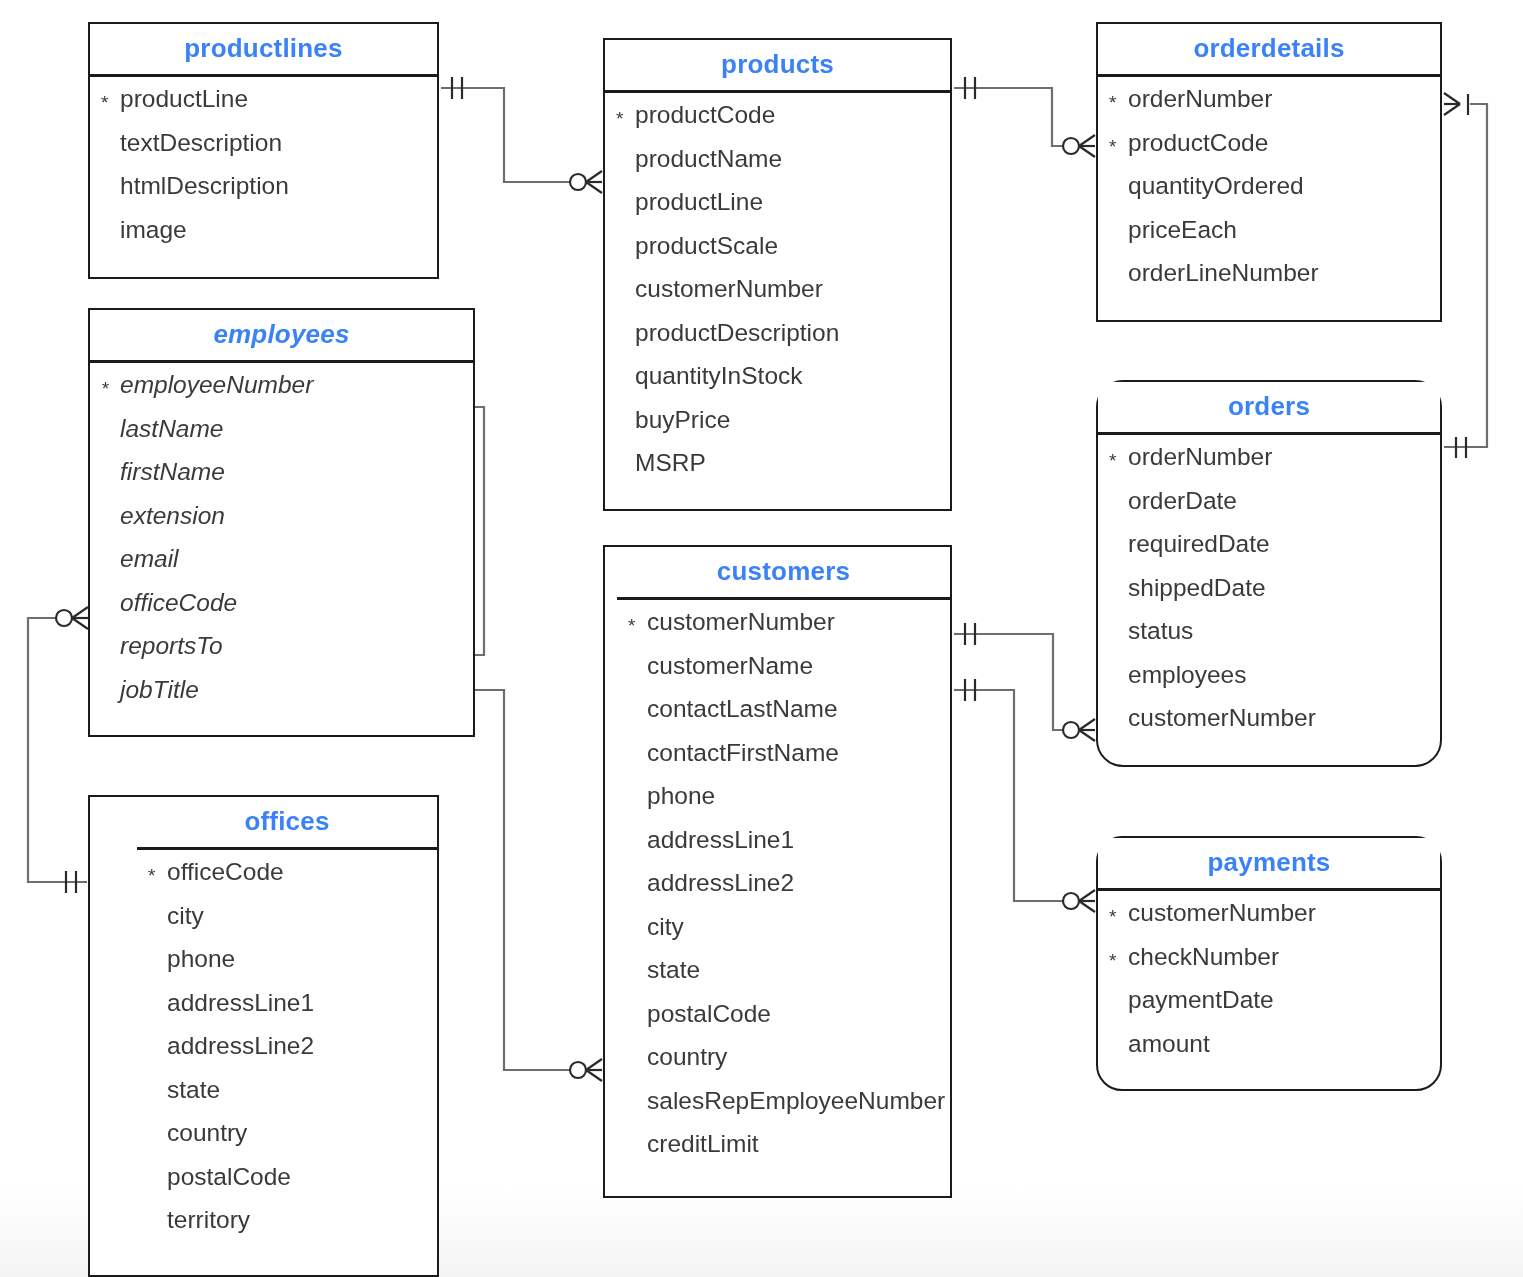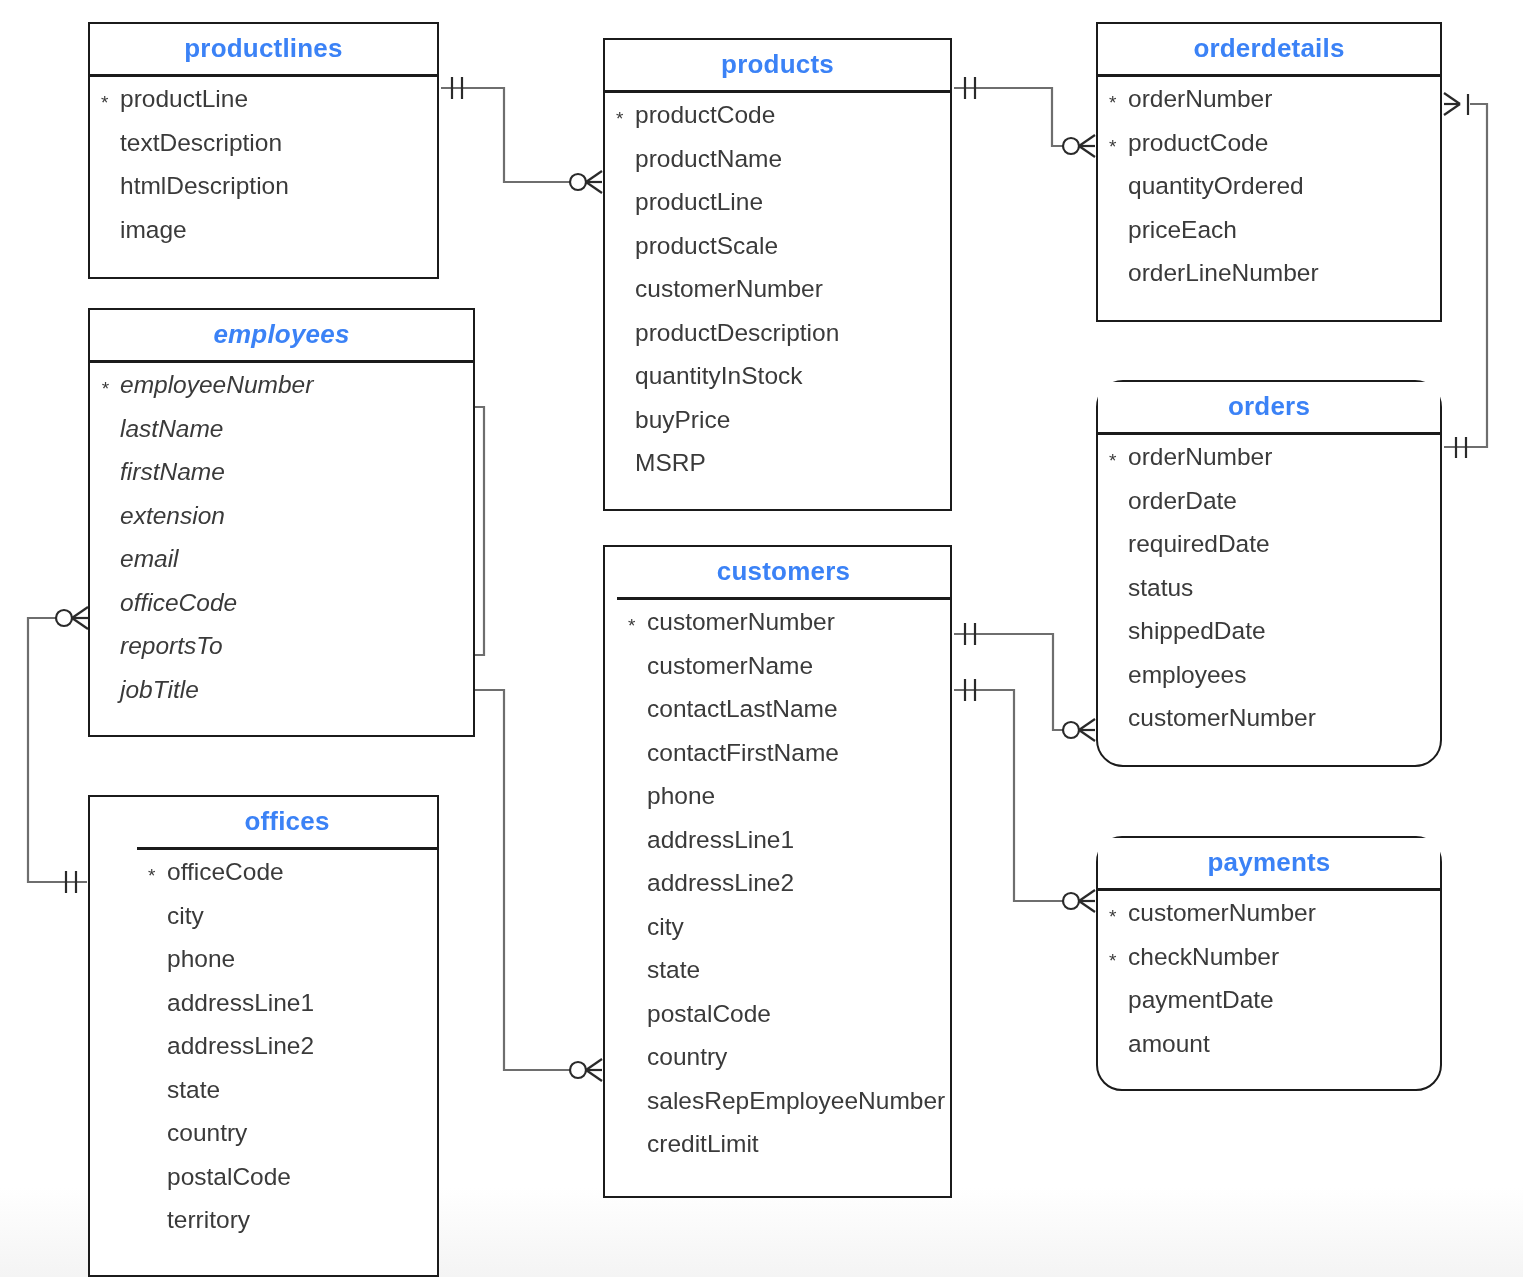--- a/index.html
+++ b/index.html
@@ -326,25 +326,25 @@
           <div class="attr-row">
             <span class="attr-key"></span>
             <span class="attr-name">orderDate</span>
           </div>
           <div class="attr-row">
             <span class="attr-key"></span>
             <span class="attr-name">requiredDate</span>
           </div>
           <div class="attr-row">
             <span class="attr-key"></span>
+            <span class="attr-name">shippedDate</span>
+          </div>
+          <div class="attr-row">
+            <span class="attr-key"></span>
             <span class="attr-name">status</span>
-          </div>
-          <div class="attr-row">
-            <span class="attr-key"></span>
-            <span class="attr-name">shippedDate</span>
           </div>
           <div class="attr-row">
             <span class="attr-key"></span>
             <span class="attr-name">employees</span>
           </div>
           <div class="attr-row">
             <span class="attr-key"></span>
             <span class="attr-name">customerNumber</span>
           </div>
         </div>

